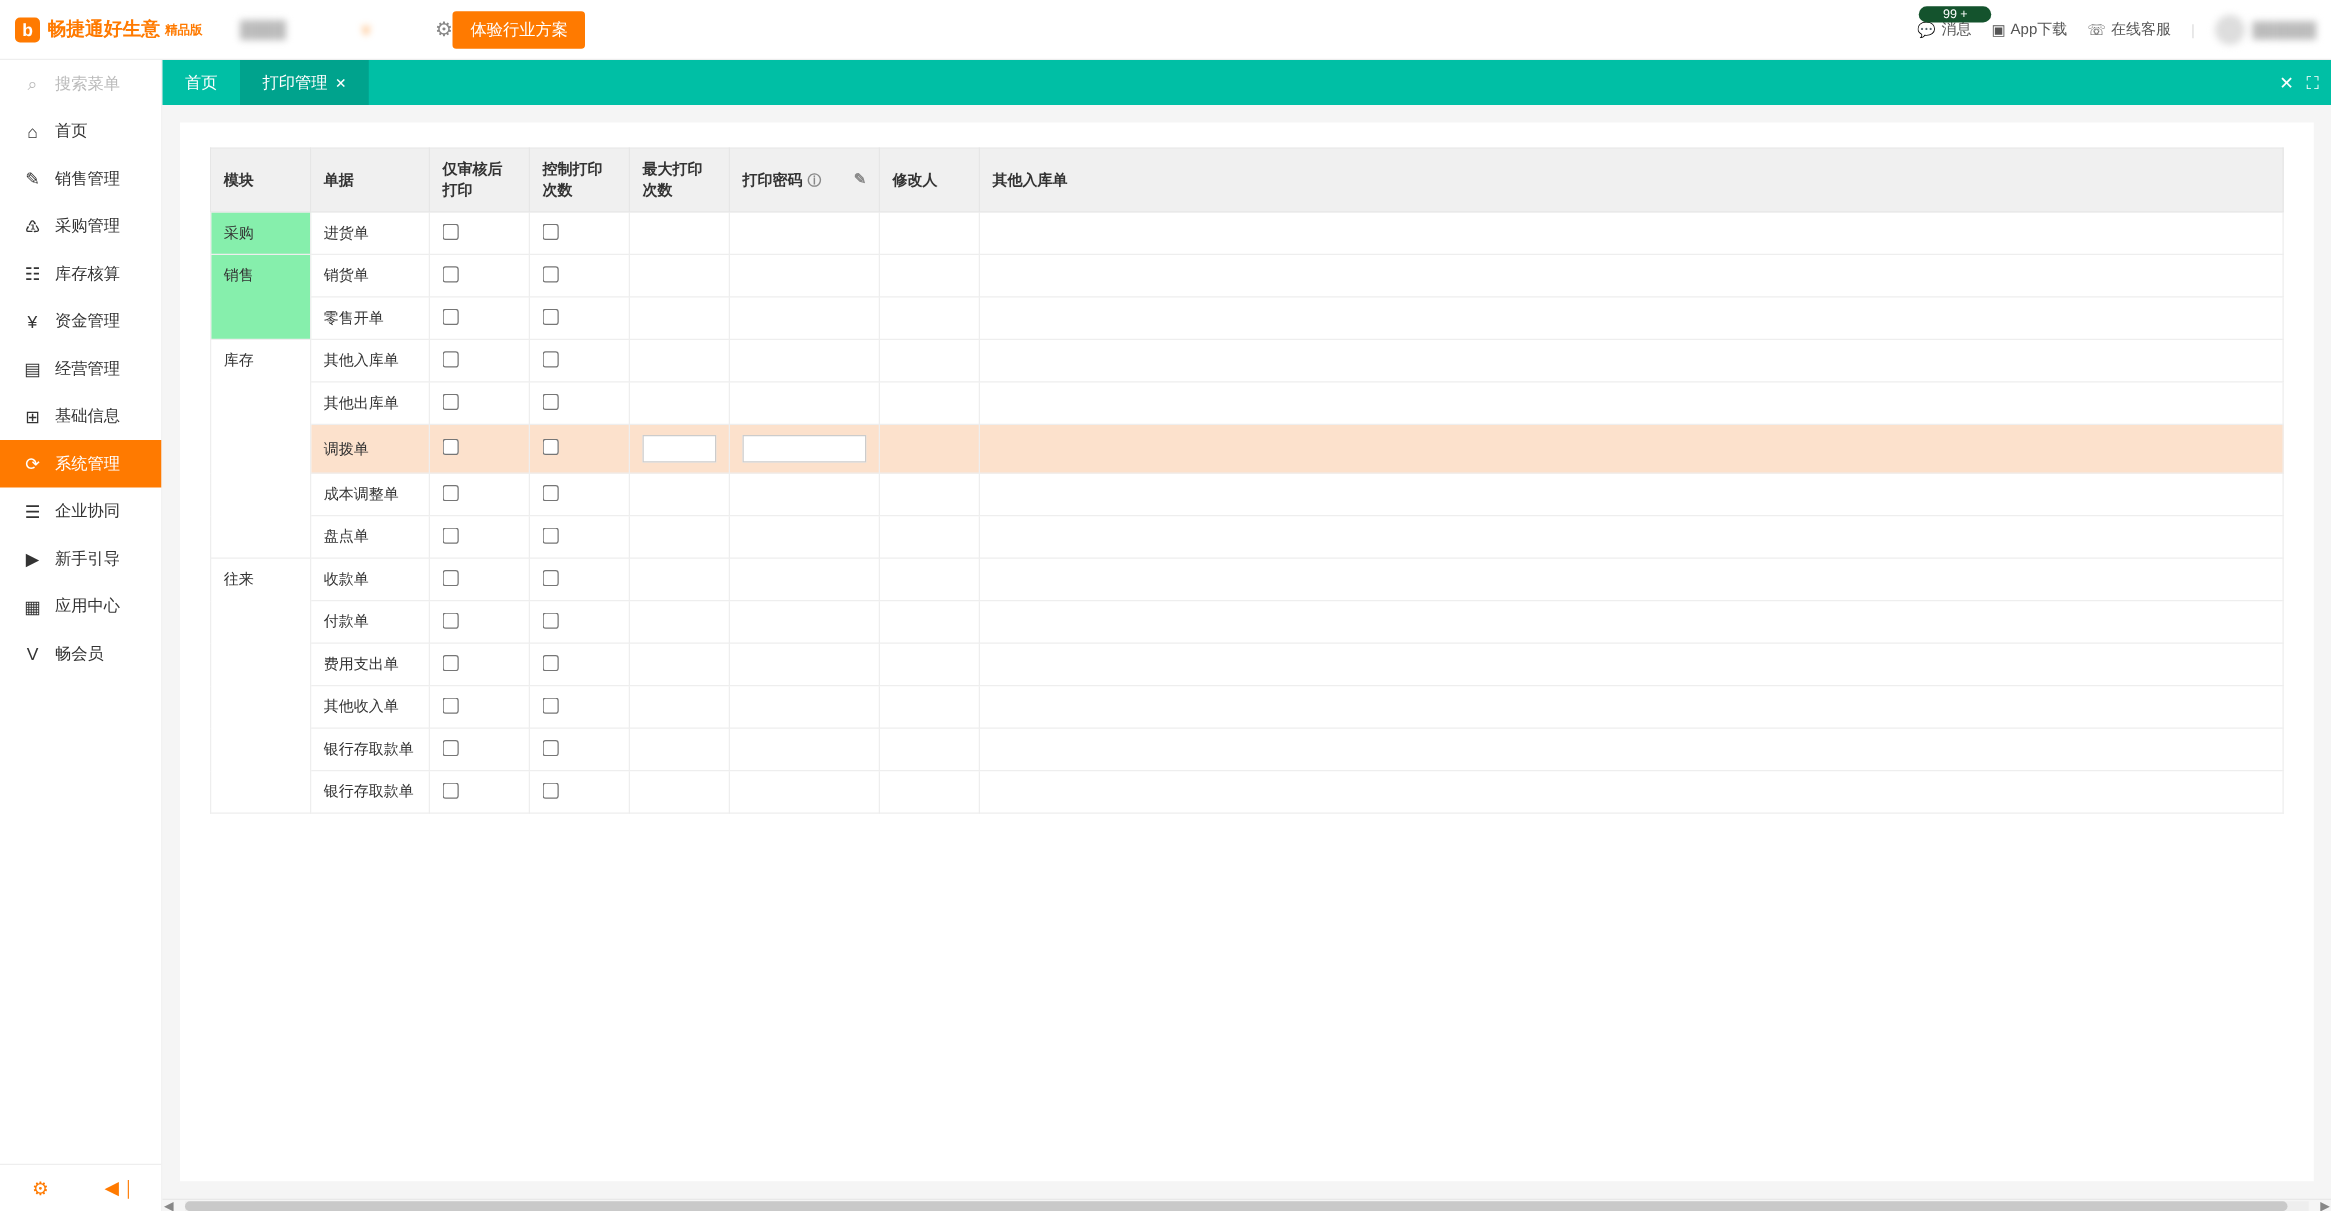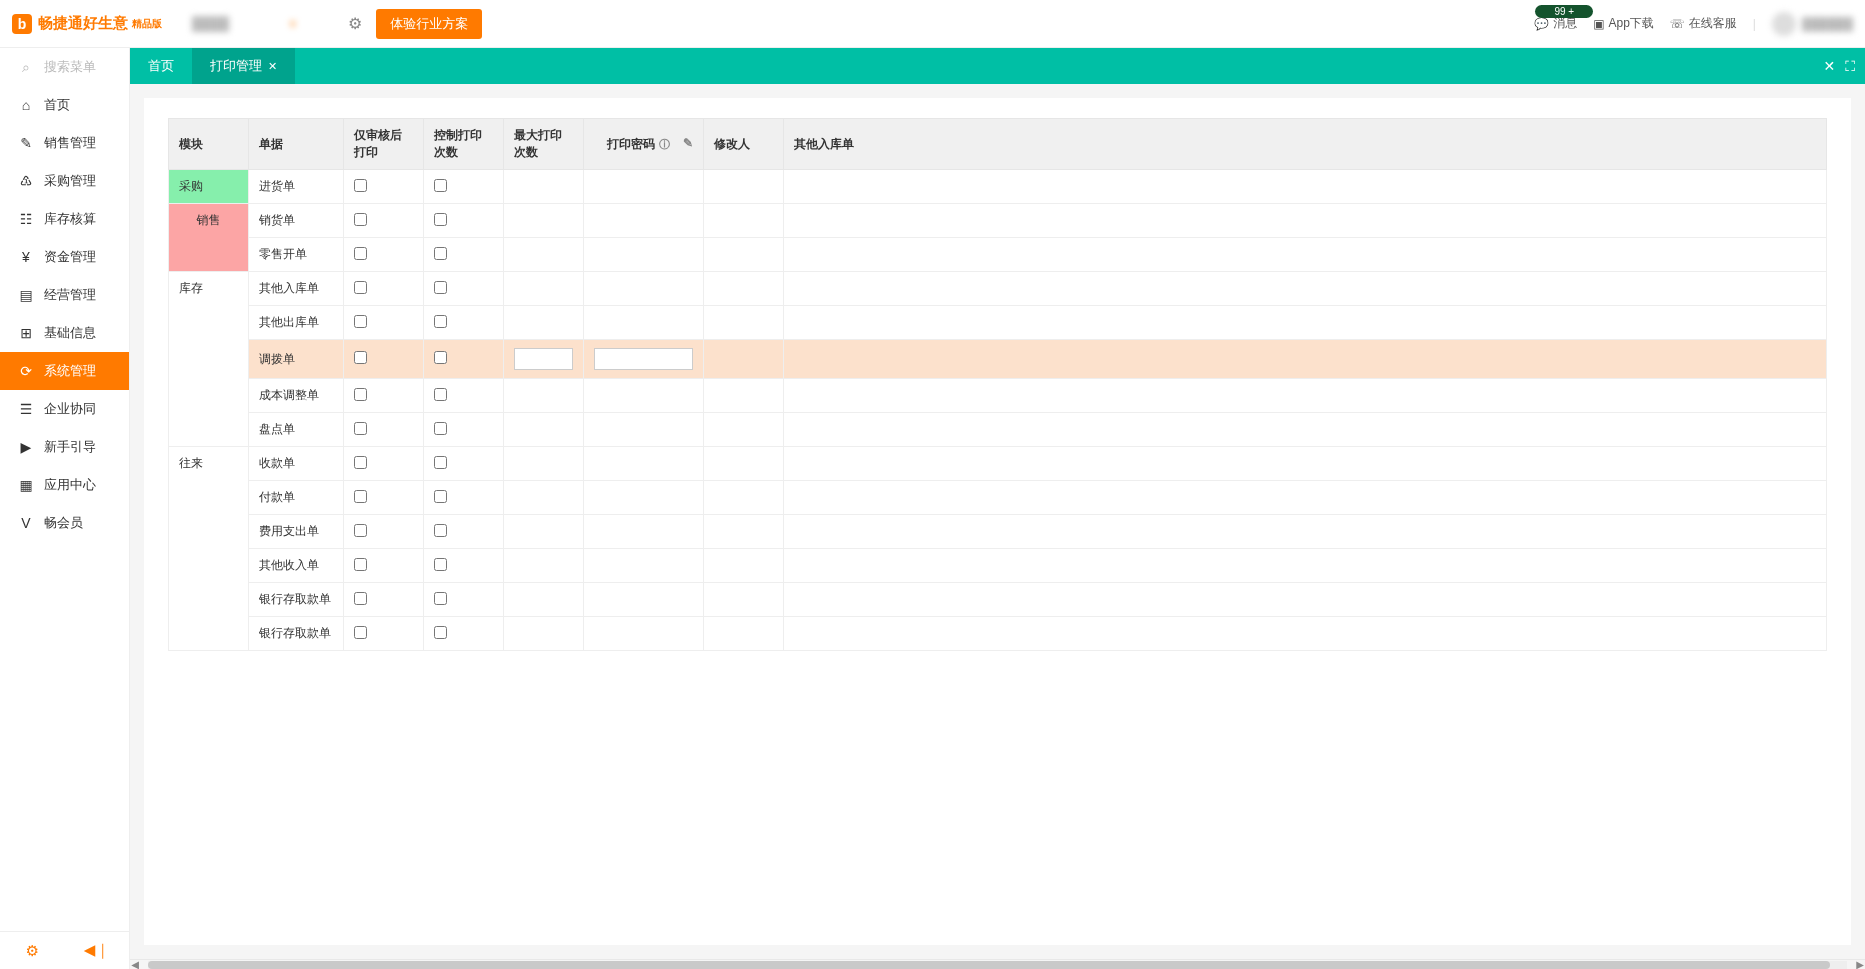--- a/index.html
+++ b/index.html
@@ -5,21 +5,21 @@
 * { margin: 0; padding: 0; box-sizing: border-box; }
 body { font-family: "Microsoft YaHei", Arial, sans-serif; font-size: 13px; color: #333; background: #f5f5f5; overflow: hidden; }
 .app { display: flex; flex-direction: column; height: 100vh; width: 100vw; }
 .topbar { height: 48px; background: #fff; display: flex; align-items: center; padding: 0 12px; border-bottom: 1px solid #eee; }
 .logo { display: flex; align-items: center; color: #ff7a00; font-weight: bold; font-size: 15px; }
 .logo-icon { width: 20px; height: 20px; background: #ff7a00; border-radius: 4px; margin-right: 6px; display: inline-flex; align-items: center; justify-content: center; color:#fff; font-size:14px;}
 .logo-sub { font-size: 10px; color: #ff7a00; margin-left: 4px; }
 .org-select { margin-left: 30px; color: #bbb; font-size: 13px; display: flex; align-items: center; cursor: pointer; min-width: 140px; filter: blur(3px);}
 .org-select .caret { color: #ff7a00; margin-left: 60px; font-size: 11px;}
 .gear { margin-left: 16px; color: #888; cursor: pointer; font-size:16px;}
-.btn-orange { background: #ff7a00; color: #fff; border: none; border-radius: 3px; padding: 6px 14px; margin-left: 14px; font-size: 13px; cursor: pointer; }
+.btn-orange { background: #ff7a00; color: #fff; border: none; border-radius: 3px; padding: 6px 14px; font-size: 13px; cursor: pointer; }
 .topbar-right { margin-left: auto; display: flex; align-items: center; gap: 16px; color: #555; font-size: 12px; }
 .msg-wrap { position: relative; display: flex; align-items: center; cursor: pointer; }
 .badge { position: absolute; top: -10px; right: -16px; background: #14532d; color: #fff; font-size: 10px; padding: 1px 19px; border-radius: 8px; }
 .top-link { display: flex; align-items: center; gap: 4px; cursor: pointer; }
 .avatar-wrap { display:flex; align-items:center; gap:6px; filter: blur(3px); color:#bbb;}
 .avatar { width: 24px; height: 24px; background: #ddd; border-radius: 50%; }
 .body { display: flex; flex: 1; min-height: 0; }
 .sidebar { width: 130px; background: #fff; display: flex; flex-direction: column; border-right: 1px solid #eee; }
 .side-item { display: flex; align-items: center; gap: 10px; padding: 10px 18px; color: #333; cursor: pointer; font-size: 13px; }
 .side-item.active { background: #ff7a00; color: #fff; }
@@ -175,38 +175,38 @@
       <div class="content">
         <div class="panel">
           <table class="grid">
             <thead>
                 <tr id="thead-row">
                   <th style="width: 80px;"><span>模块</span></th>
                   <th style="width: 95px;"><span>单据</span></th>
                   <th style="width: 80px;"><span>仅审核后打印</span></th>
                   <th style="width: 80px; font-family: Liberation Serif, serif;"><span>控制打印次数</span></th>
                   <th style="width: 80px;"><span>最大打印次数</span></th>
-                  <th style="width: 120px; text-align: center;"><span>打印密码</span><span class="help-icon">ⓘ</span><span class="edit-icon">✎</span></th>
+                  <th style="width: 120px;"><span>打印密码</span><span class="help-icon">ⓘ</span><span class="edit-icon">✎</span></th>
                   <th style="width: 80px;"><span>修改人</span></th>
                   <th><span>其他入库单</span></th>
                 </tr>
               </thead>
             <tbody id="tbody">
                 <tr>
                   <td rowspan="1" style="background: #86efac; vertical-align: top;">采购</td>
                   <td>进货单</td>
                   <td><input type="checkbox" style=""></td>
                   <td><input type="checkbox" style=""></td>
                   <td></td>
                   <td></td>
                   <td></td>
                   <td></td>
                 </tr>
                 <tr>
-                  <td rowspan="2" style="background: #fca5a5; vertical-align: top; text-align: center;">销售</td>
+                  <td rowspan="2" style="background: #86efac; vertical-align: top;">销售</td>
                   <td>销货单</td>
                   <td><input type="checkbox" style=""></td>
                   <td><input type="checkbox" style=""></td>
                   <td></td>
                   <td></td>
                   <td></td>
                   <td></td>
                 </tr>
                 <tr>
                   <td>零售开单</td>

